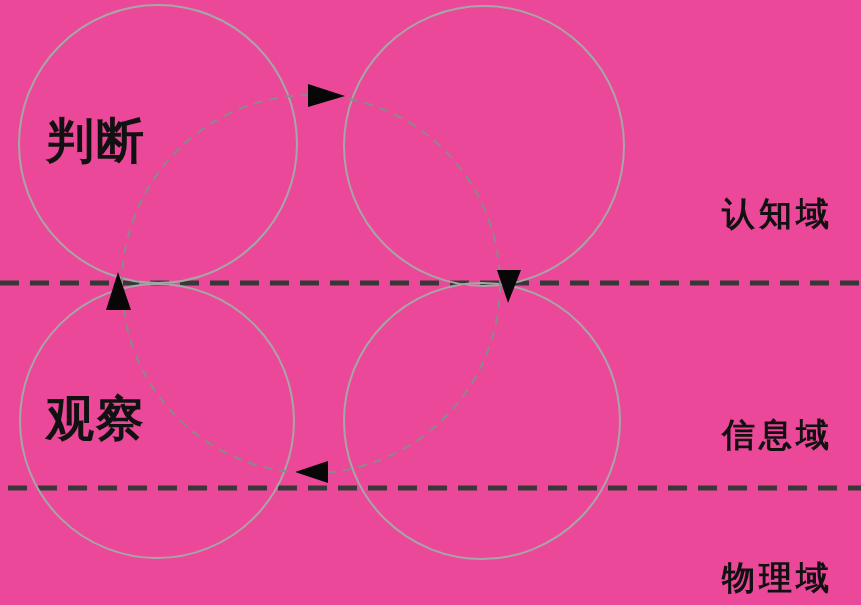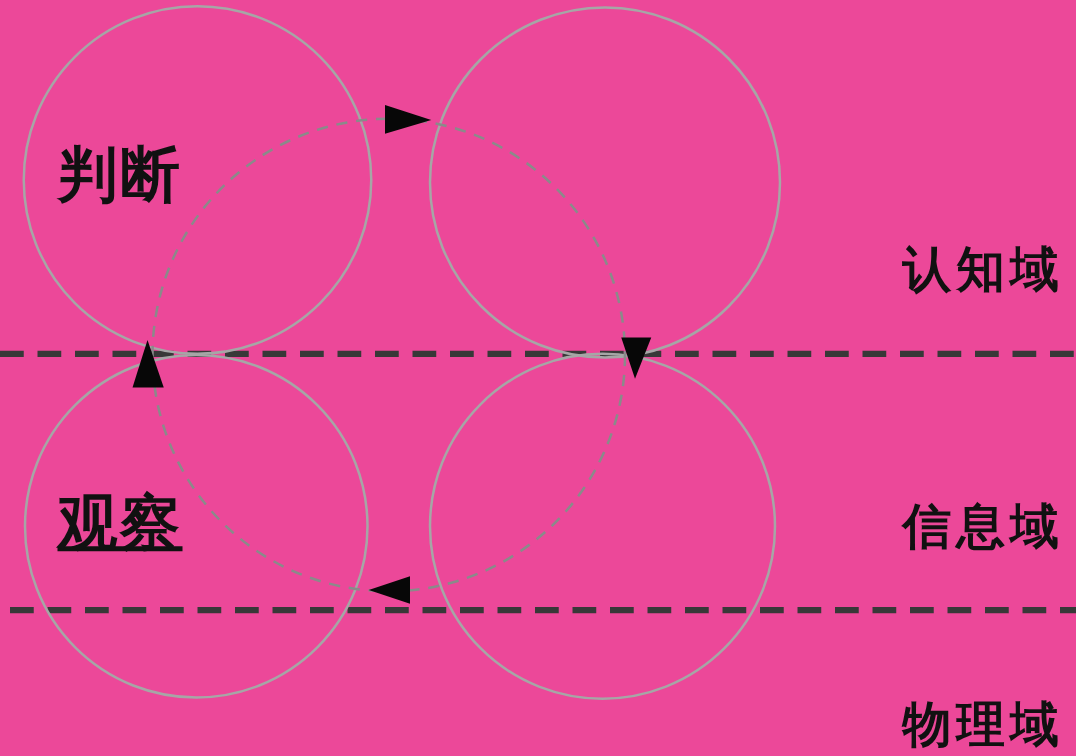--- a/index.html
+++ b/index.html
@@ -25,21 +25,21 @@
     color: #111111;
     font-size: 48px;
     font-weight: 600;
     line-height: 1;
     white-space: nowrap;
     letter-spacing: 2px;
   }
   .domain-label {
     position: absolute;
     color: #111111;
-    font-size: 39px;
+    font-size: 33px;
     font-weight: 600;
     line-height: 1;
     white-space: nowrap;
     letter-spacing: 4px;
   }
 </style>
 </head>
 <body>
 
 <div class="stage">
@@ -56,19 +56,19 @@
 
     <circle cx="311" cy="284" r="189" fill="none" stroke-width="2" stroke-dasharray="9 7" stroke="#8a8a8a"></circle>
 
     <polygon points="308,84 345,96 308,107" fill="#070707"></polygon>
     <polygon points="497,270 521,270 508,303" fill="#070707"></polygon>
     <polygon points="328,461 328,483 295,472" fill="#070707"></polygon>
     <polygon points="106,310 131,310 118,272" fill="#070707"></polygon>
   </svg>
 
   <div class="node-label" style="left:46px; top:117px;">判断</div>
-  <div class="node-label" style="left:46px; top:395px;text-decoration:underline;">观察</div>
+  <div class="node-label" style="left:46px; top:395px;">观察</div>
 
   <div class="domain-label" style="left:722px; top:197px;">认知域</div>
-  <div class="domain-label" style="left:722px; top:402px;">信息域</div>
+  <div class="domain-label" style="left:722px; top:418px;">信息域</div>
   <div class="domain-label" style="left:722px; top:561px;">物理域</div>
 
 </div>
 
 </body></html>

